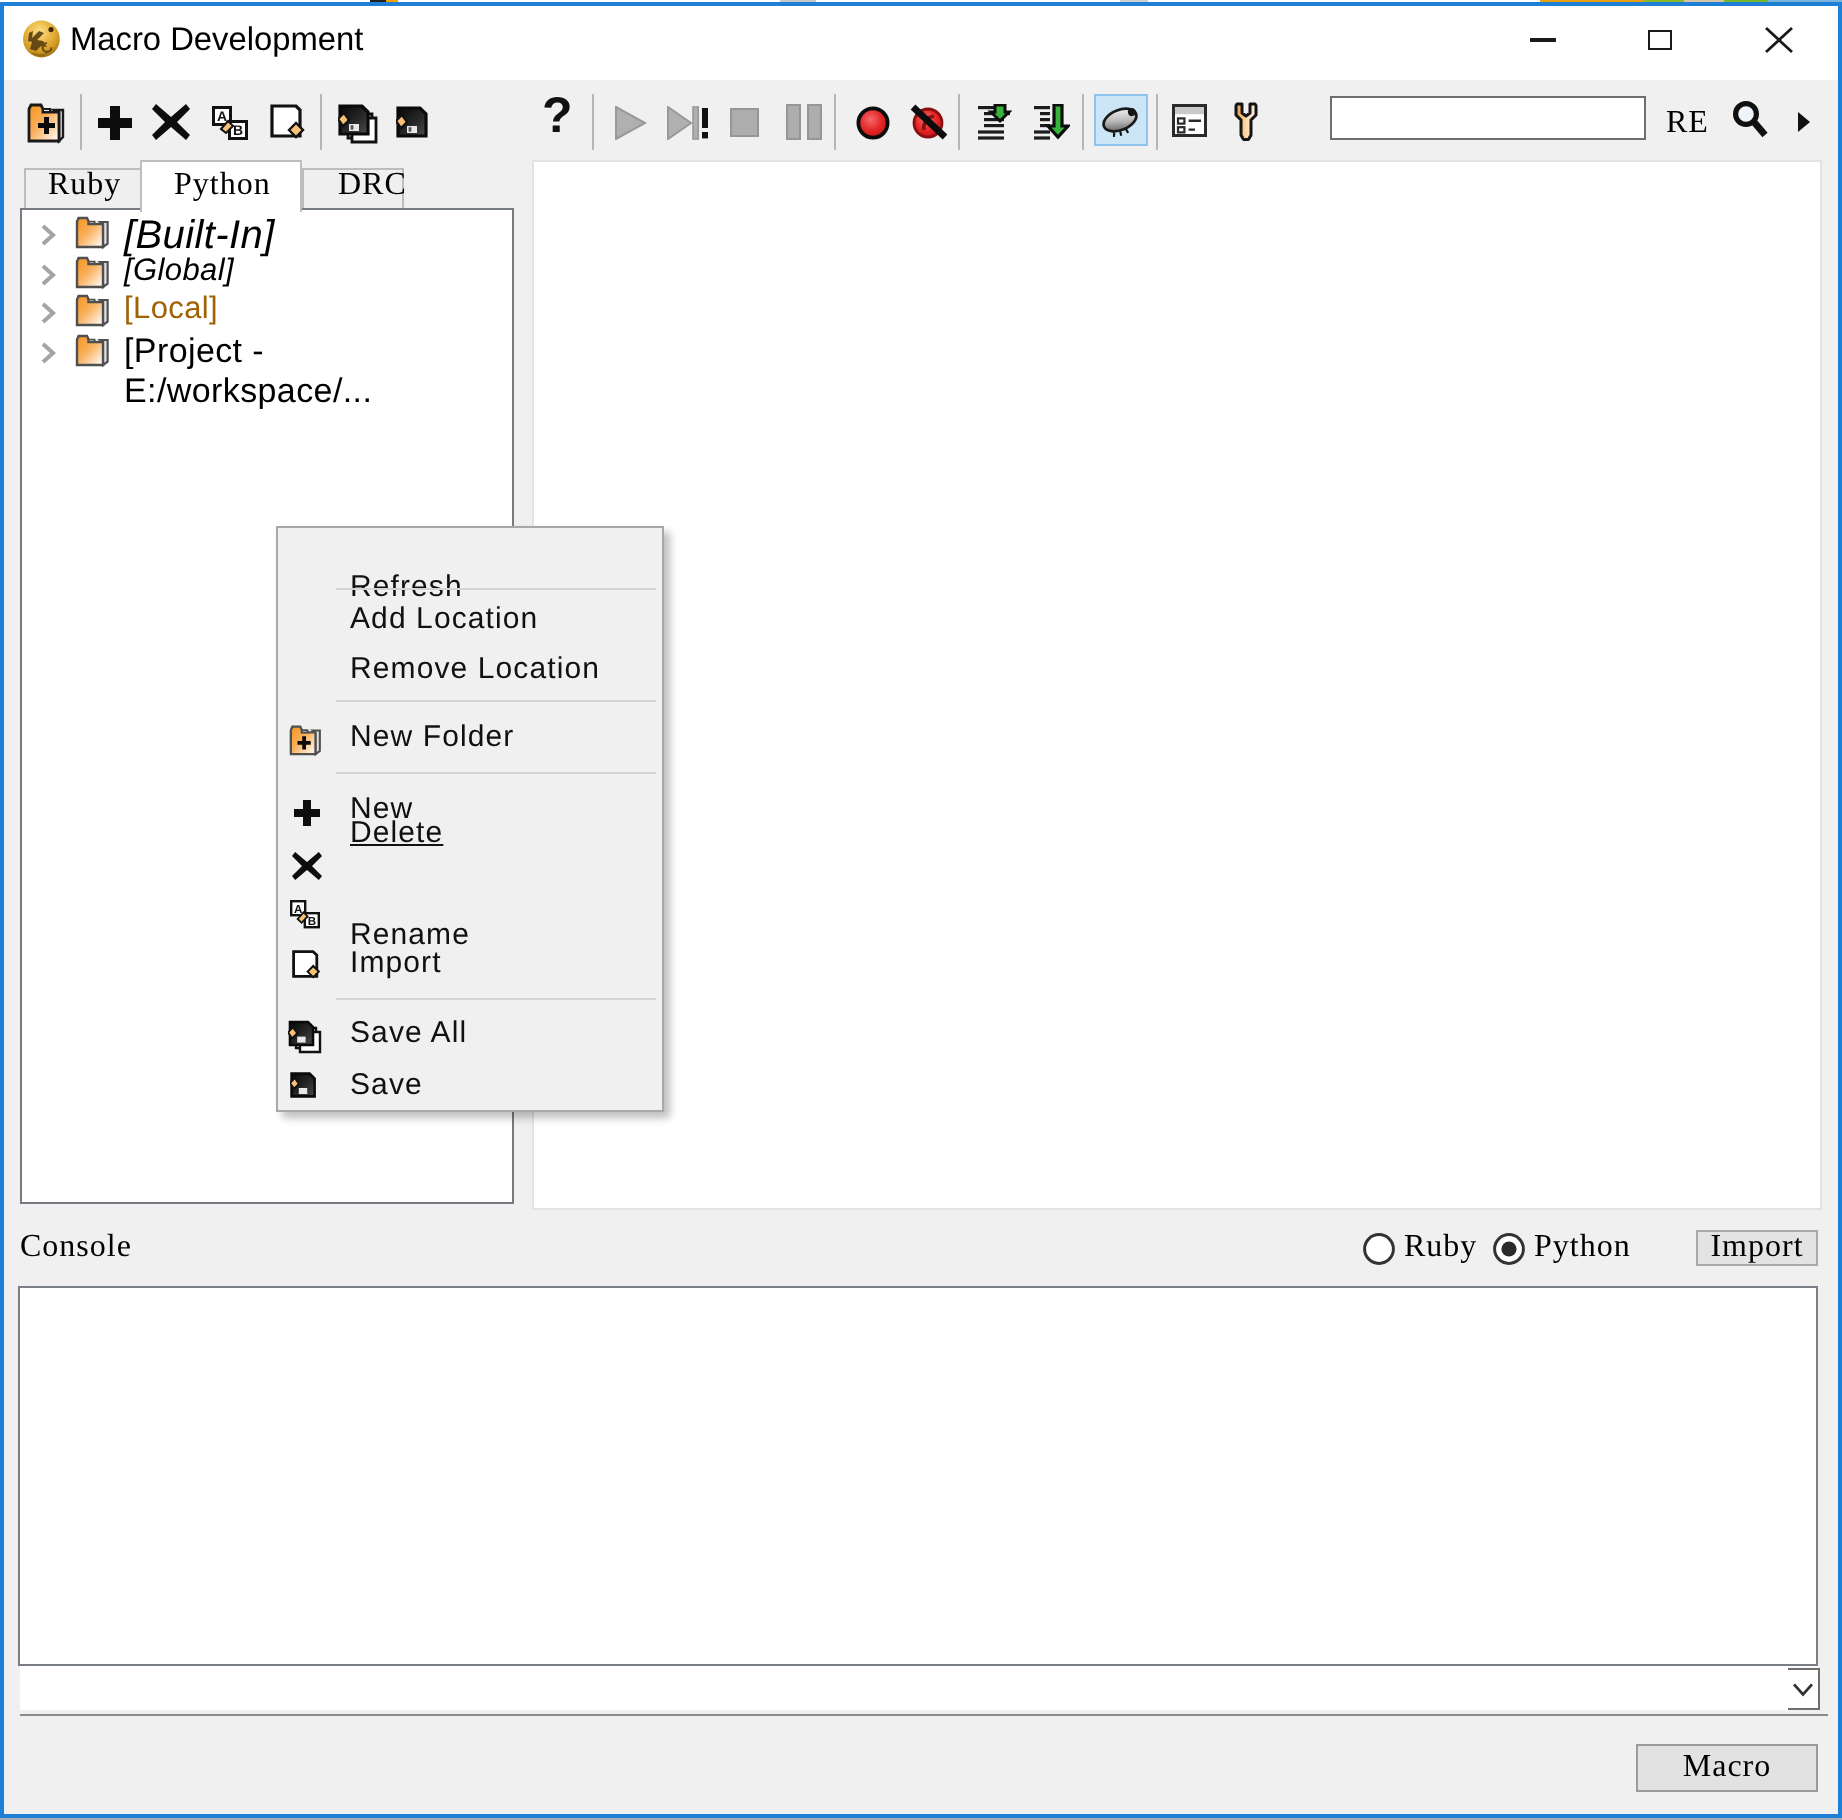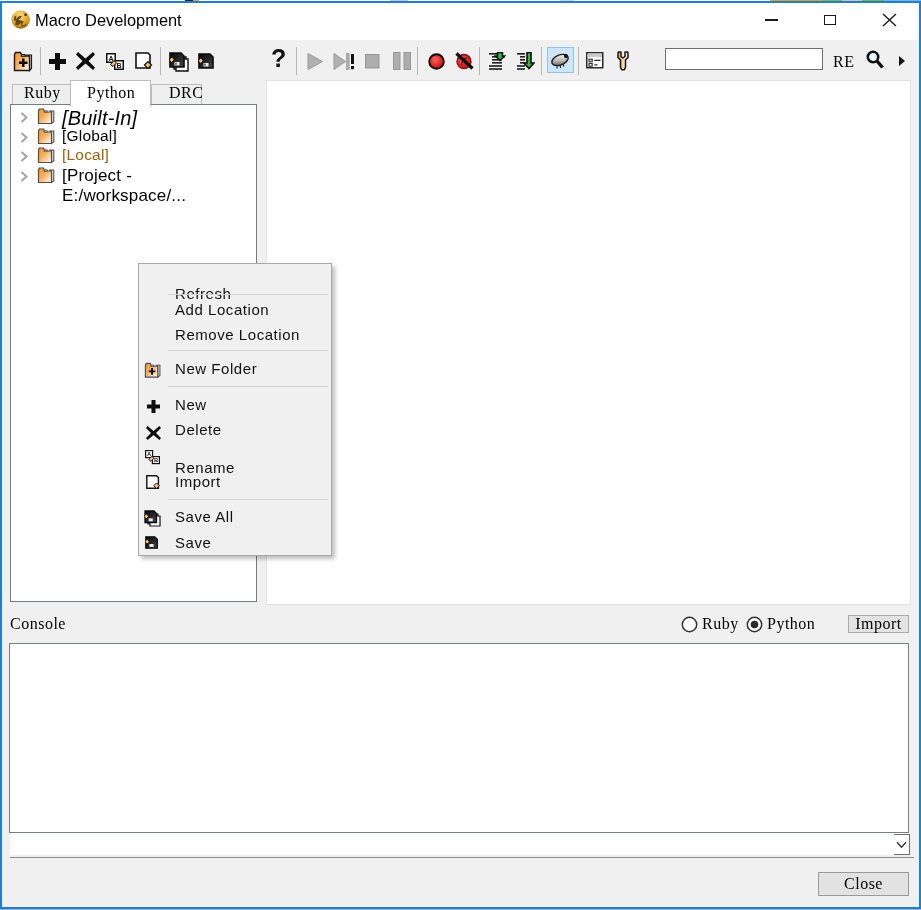--- a/index.html
+++ b/index.html
@@ -230,21 +230,21 @@
 <svg class="abs" style="left:27px;top:23px;" width="19" height="18">
       <use href="#folderic"></use>
     </svg>
 <svg class="abs" style="left:27px;top:42px;" width="19" height="18">
       <use href="#folderic"></use>
     </svg>
 <svg class="abs" style="left:27px;top:62px;" width="19" height="18">
       <use href="#folderic"></use>
     </svg>
 <div class="abs" style="left:52px;top:3px;font-size:20px;letter-spacing:0.2px;font-style:italic;color:#000;">[Built-In]</div>
-<div class="abs" style="left:52px;top:23px;font-size:15.5px;letter-spacing:0.2px;color:#000;">[Global]</div>
+<div class="abs" style="left:52px;top:23px;font-size:15.5px;letter-spacing:0.2px;font-style:italic;color:#000;">[Global]</div>
 <div class="abs" style="left:52px;top:42px;font-size:15.5px;letter-spacing:0.2px;color:#a16207;">[Local]</div>
 <div class="abs" style="left:52px;top:62px;font-size:17px;letter-spacing:0.2px;color:#000;">[Project - E:/workspace/...</div>
 </div>
 <svg width="0" height="0" style="position:absolute;">
     <defs>
 <symbol id="folderic" viewBox="0 0 19 18">
 <path d="M14.5,5.5 L14.5,16.5 L16.8,14.8 L16.8,4 L13,4 Z" fill="#e4e4e4" stroke="#4f4f4f" stroke-width="1.1"></path>
 <path d="M1.5,3.8 L2.3,2 L6.5,2 L7.3,3.8 L7.3,5 L14.5,5 L14.5,16.5 L1.5,16.5 Z" fill="url(#fol)" stroke="#4f4f4f" stroke-width="1.2"></path>
 <path d="M7.3,3.8 L10.3,3.8 L10.3,5 L7.3,5 Z" fill="#f0f0f0" stroke="#4f4f4f" stroke-width="0.9"></path>
 </symbol>
@@ -267,42 +267,42 @@
 
 <div class="abs" style="left:9px;top:643px;width:900px;height:190px;background:#fff;border:1px solid #7a7f87;box-sizing:border-box;"></div>
 
 <div class="abs" style="left:10px;top:833px;width:899px;height:21.5px;background:#fff;"></div>
 <div class="abs" style="left:893.5px;top:834px;width:16px;height:21px;background:#fff;border:1.5px solid #6f6f6f;border-left:none;box-sizing:border-box;"></div>
 <svg class="abs" style="left:896px;top:841px;" width="11" height="8">
     <path d="M1,1.2 L5.5,6.2 L10,1.2" stroke="#333" stroke-width="1.4" fill="none"></path>
   </svg>
 <div class="abs" style="left:10px;top:856.5px;width:904px;height:1px;background:#8a8a8a;"></div>
 
-<div class="abs ss" style="left:818px;top:871.5px;width:91px;height:24.5px;background:#e2e2e2;border:1px solid #9a9a9a;box-sizing:border-box;text-align:center;line-height:22px;">Close</div>
+<div class="abs ss" style="left:818px;top:871.5px;width:91px;height:24.5px;background:#e2e2e2;border:1px solid #9a9a9a;box-sizing:border-box;text-align:center;line-height:22px;">Macro</div>
 
 <div class="abs" id="menu" style="left:138px;top:263px;width:194px;height:293px;background:#f0f0f0;border:1px solid #a8a8a8;box-sizing:border-box;box-shadow:3px 3px 4px rgba(0,0,0,0.25);z-index:10;">
 <div class="mi" style="top:21px;">Refresh</div>
 <div class="msep" style="top:30px;"></div>
 <div class="mi" style="top:37px;">Add Location</div>
 <div class="mi" style="top:62px;">Remove Location</div>
 <div class="msep" style="top:86px;"></div>
 <svg class="micon" style="top:97px;" width="18" height="18" viewBox="0 0 19 18">
       <use href="#folderic"></use>
       <path d="M7.5,7 L9.5,7 L9.5,9.5 L12,9.5 L12,11.5 L9.5,11.5 L9.5,14 L7.5,14 L7.5,11.5 L5,11.5 L5,9.5 L7.5,9.5 Z" fill="#0b0b0b"></path>
     </svg>
 <div class="mi" style="top:96px;">New Folder</div>
 <div class="msep" style="top:122px;"></div>
 <svg class="micon" style="top:136px;left:8px;" width="13" height="13">
       <path d="M4.5,0 L8.5,0 L8.5,4.5 L13,4.5 L13,8.5 L8.5,8.5 L8.5,13 L4.5,13 L4.5,8.5 L0,8.5 L0,4.5 L4.5,4.5 Z" fill="#0d0d0d"></path>
     </svg>
 <div class="mi" style="top:132px;">New</div>
 <svg class="micon" style="top:162px;left:7px;" width="15" height="14">
       <path d="M1.6,0 L7.5,5 L13.4,0 L15,2 L10,7 L15,12 L13.4,14 L7.5,9 L1.6,14 L0,12 L5,7 L0,2 Z" fill="#0d0d0d"></path>
     </svg>
-<div class="mi" style="top:157px;">Delete</div>
+<div class="mi" style="top:144px;text-decoration:underline;">Delete</div>
 <svg class="micon" style="top:186px;left:6px;" width="15" height="15">
 <rect x="0.6" y="0.6" width="7" height="7" fill="#fff" stroke="#111" stroke-width="1.2"></rect>
 <text x="2" y="6.4" font-family="Liberation Sans" font-size="5.8" font-weight="bold" fill="#111">A</text>
 <rect x="7.4" y="6.6" width="7" height="7" fill="#fff" stroke="#111" stroke-width="1.2"></rect>
 <text x="8.9" y="12.4" font-family="Liberation Sans" font-size="5.8" font-weight="bold" fill="#111">B</text>
 <path d="M3.8,9.5 L6.8,6.2 L8.8,8.2 L5.8,11.4 Z" fill="#f8c173" stroke="#111" stroke-width="0.9"></path>
 </svg>
 <div class="mi" style="top:195px;">Rename</div>
 <svg class="micon" style="top:211px;left:7px;" width="15" height="15">
 <path d="M0.8,0.8 L10.5,0.8 L12.4,2.6 L12.4,13.2 L0.8,13.2 Z" fill="#fff" stroke="#111" stroke-width="1.4"></path>

